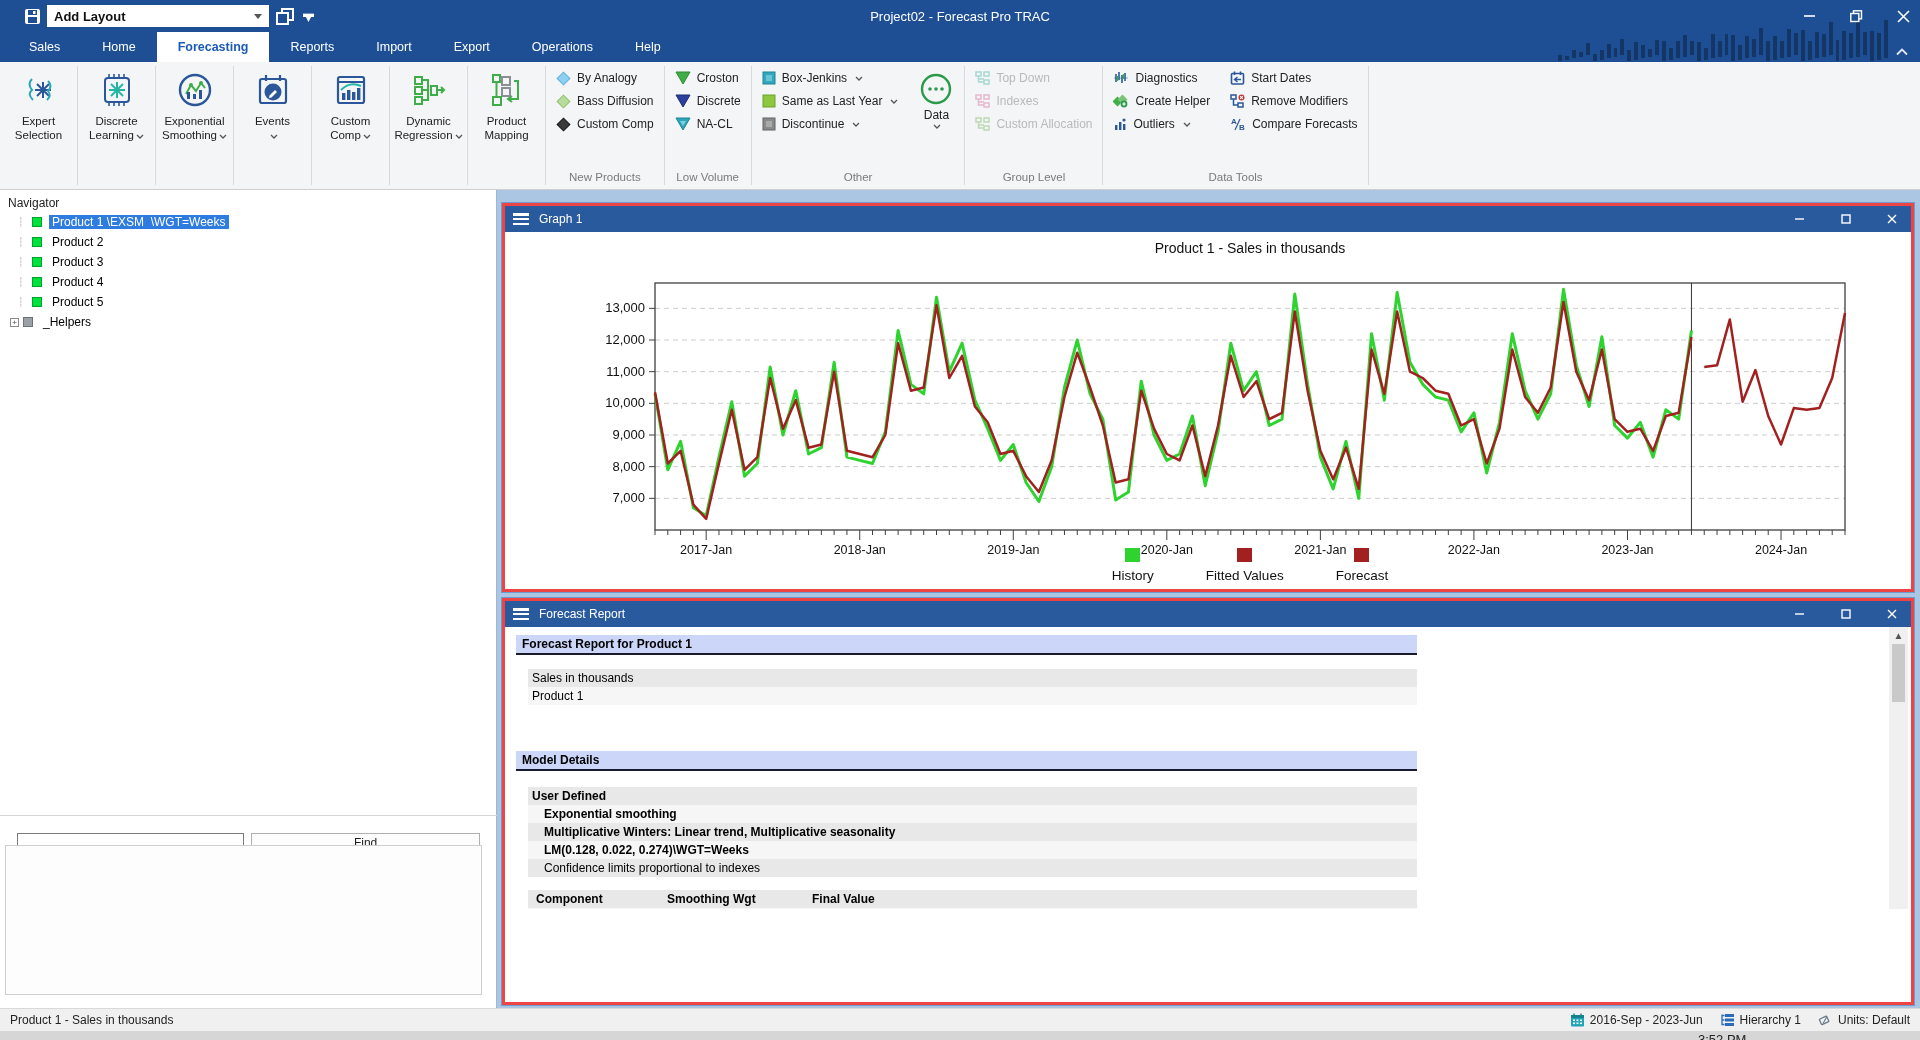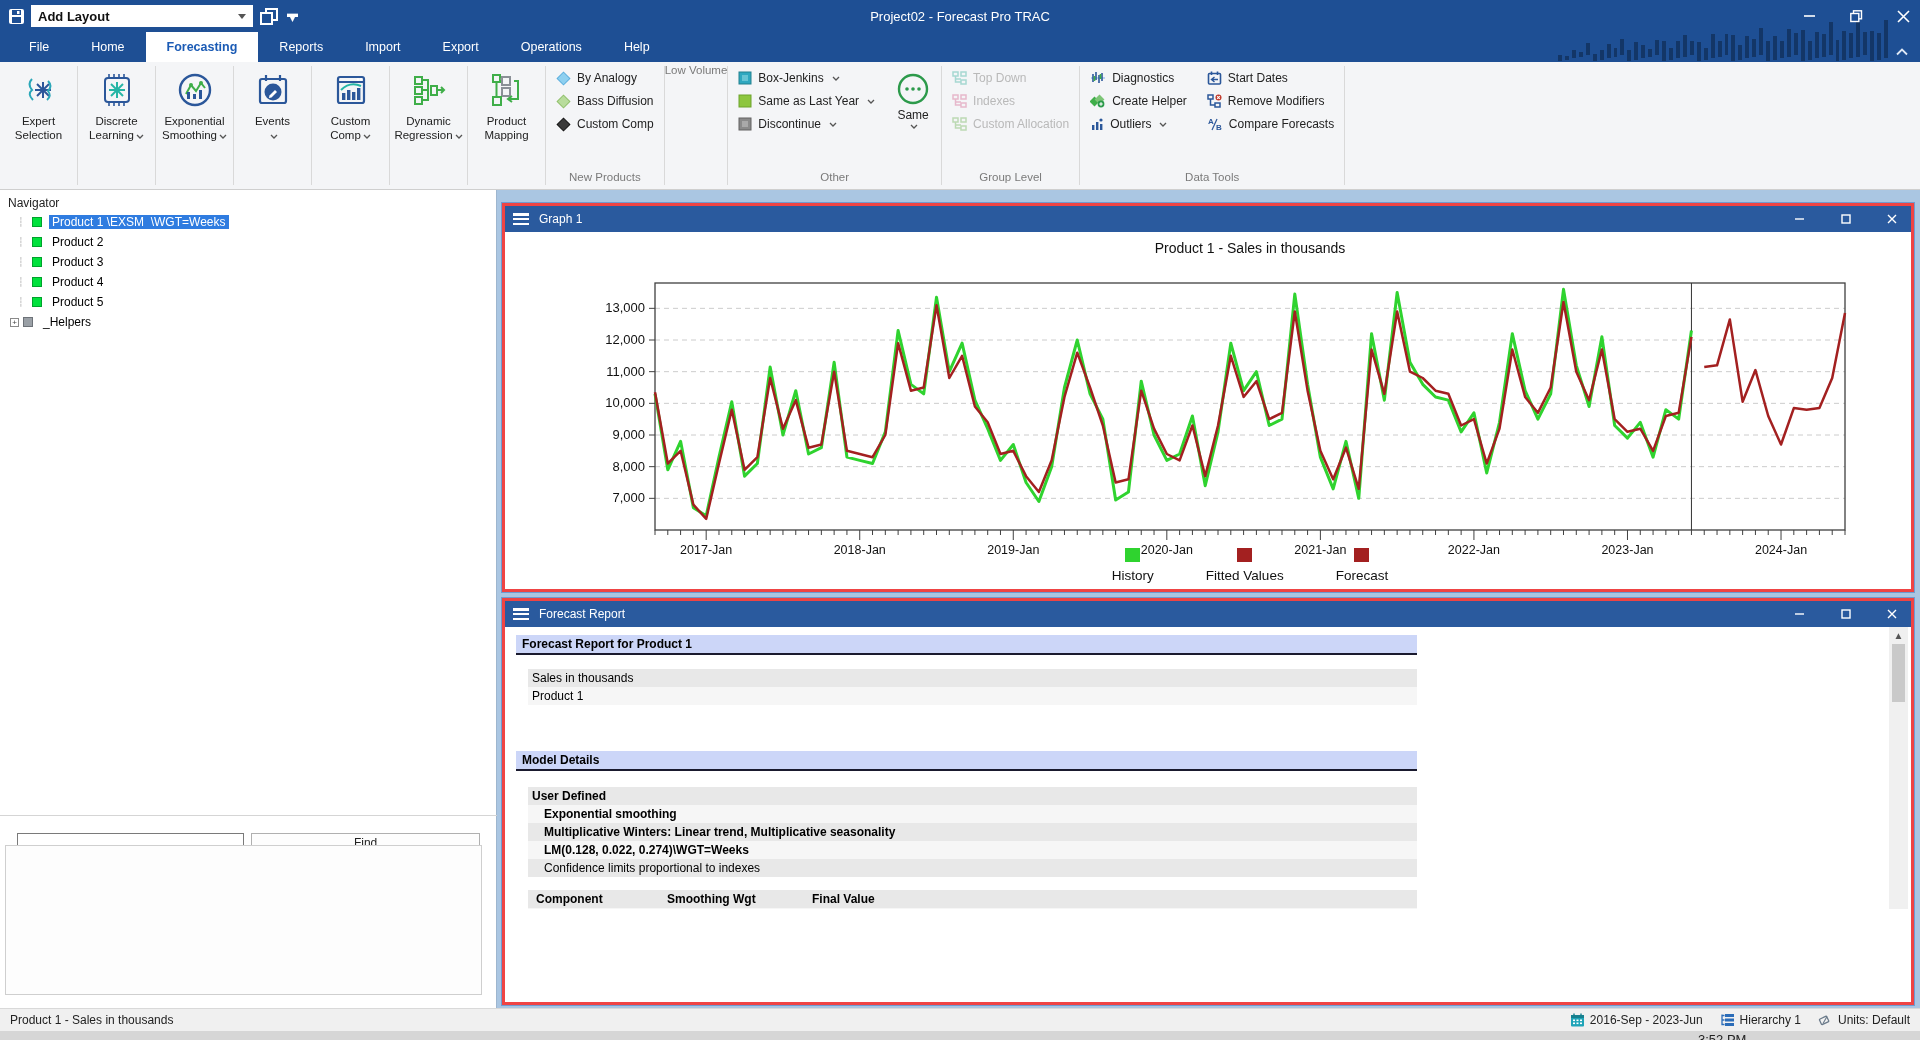--- a/index.html
+++ b/index.html
@@ -2,21 +2,21 @@
 <html><head>
 <meta charset="utf-8">
 <style>
   * { margin:0; padding:0; box-sizing:border-box; }
   html,body { width:1920px; height:1040px; overflow:hidden; }
   body { font-family:"Liberation Sans","DejaVu Sans",sans-serif; font-size:12px; background:#aac6e2; position:relative; }
 
   
   .chrome { position:absolute; left:0; top:0; width:1920px; height:62px; background:#1e4f94; }
   .titlebar { position:relative; height:32px; display:flex; align-items:center; z-index:2; }
-  .qat { display:flex; align-items:center; gap:6px; padding-left:8px; }
+  .qat { display:flex; align-items:center; gap:6px; padding-left:24px; }
   .disk-ic { width:17px; height:17px; }
   .layout-combo { width:222px; height:22px; background:#fff; border:1px solid #fff; display:flex; align-items:center; justify-content:space-between; padding:0 6px; color:#111; font-weight:bold; font-size:13px; }
   .combo-arrow { width:0; height:0; border-left:4px solid transparent; border-right:4px solid transparent; border-top:5px solid #555; }
   .paste-ic { width:20px; height:18px; }
   .qat-more { color:#fff; font-size:11px; letter-spacing:1px; display:flex; flex-direction:column; align-items:center; line-height:5px; padding-left:2px; }
   .app-title { position:absolute; left:0; right:0; top:0; height:32px; display:flex; align-items:center; justify-content:center; color:#fff; font-size:13px; pointer-events:none; }
   .win-controls { position:absolute; right:10px; top:0; height:32px; display:flex; align-items:center; gap:34px; z-index:3; }
   .win-controls svg { display:block; }
   .sparkline { position:absolute; right:32px; top:6px; width:330px; height:55px; display:flex; align-items:flex-end; gap:3px; z-index:1; }
   .sparkline .bar { width:4px; background:#12315f; opacity:.85; }
@@ -181,21 +181,21 @@
       <svg width="13" height="13" viewBox="0 0 13 13">
           <rect x="3.5" y="0.8" width="8" height="8" fill="none" stroke="#fff" stroke-width="1.4"></rect>
           <rect x="0.8" y="3.5" width="8" height="8" fill="#1e4f94" stroke="#fff" stroke-width="1.4"></rect>
         </svg>
       <svg width="13" height="13" viewBox="0 0 13 13">
           <path d="M1 1 L12 12 M12 1 L1 12" stroke="#fff" stroke-width="1.6"></path>
         </svg>
     </div>
   </div>
   <div class="tabrow">
-    <div class="tab">File</div>
+    <div class="tab">Sales</div>
     <div class="tab">Home</div>
     <div class="tab active">Forecasting</div>
     <div class="tab">Reports</div>
     <div class="tab">Import</div>
     <div class="tab">Export</div>
     <div class="tab">Operations</div>
     <div class="tab">Help</div>
     <svg class="ribbon-collapse" width="12" height="8" viewBox="0 0 12 8">
         <polyline points="1,6.5 6,1.5 11,6.5" fill="none" stroke="#dfe8f5" stroke-width="1.8"></polyline>
       </svg>
@@ -371,20 +371,43 @@
             </svg>
           <span>Custom Comp</span>
         </div>
       </div>
     </div>
     <div class="rgroup-label">New Products</div>
   </div>
   <div class="rsep"></div>
 
   <div class="rgroup">
+    <div class="rgroup-body">
+      <div class="smallcol">
+        <div class="smallbtn">
+          <svg width="16" height="14" viewBox="0 0 16 14">
+              <polygon points="1,1 15,1 8,13" fill="#3fae49" stroke="#2c8a35"></polygon>
+            </svg>
+          <span>Croston</span>
+        </div>
+        <div class="smallbtn">
+          <svg width="16" height="14" viewBox="0 0 16 14">
+              <polygon points="1,1 15,1 8,13" fill="#2b3f9e" stroke="#1d2c74"></polygon>
+            </svg>
+          <span>Discrete</span>
+        </div>
+        <div class="smallbtn">
+          <svg width="16" height="14" viewBox="0 0 16 14">
+              <polygon points="1,1 15,1 8,13" fill="#2aa7b8" stroke="#1f8391"></polygon>
+              <polygon points="5,4 11,4 8,9" fill="#7fd0dc"></polygon>
+            </svg>
+          <span>NA-CL</span>
+        </div>
+      </div>
+    </div>
     <div class="rgroup-label">Low Volume</div>
   </div>
   <div class="rsep"></div>
 
   <div class="rgroup">
     <div class="rgroup-body">
       <div class="smallcol">
         <div class="smallbtn">
           <svg width="14" height="14" viewBox="0 0 14 14">
               <rect x="1" y="1" width="12" height="12" fill="#2fa8c0" stroke="#23818f"></rect>
@@ -415,21 +438,21 @@
             </svg>
         </div>
       </div>
       <div class="morebtn">
         <svg width="34" height="34" viewBox="0 0 34 34">
             <circle cx="17" cy="17" r="14" fill="none" stroke="#2c9a4b" stroke-width="2.4"></circle>
             <circle cx="11" cy="17" r="1.8" fill="#2c9a4b"></circle>
             <circle cx="17" cy="17" r="1.8" fill="#2c9a4b"></circle>
             <circle cx="23" cy="17" r="1.8" fill="#2c9a4b"></circle>
           </svg>
-        <span>Same</span>
+        <span>Data</span>
         <svg class="chev" width="8" height="5" viewBox="0 0 8 5">
             <polyline points="1,1 4,4 7,1" fill="none" stroke="#555" stroke-width="1.3"></polyline>
           </svg>
       </div>
     </div>
     <div class="rgroup-label">Other</div>
   </div>
   <div class="rsep"></div>
 
   <div class="rgroup">

